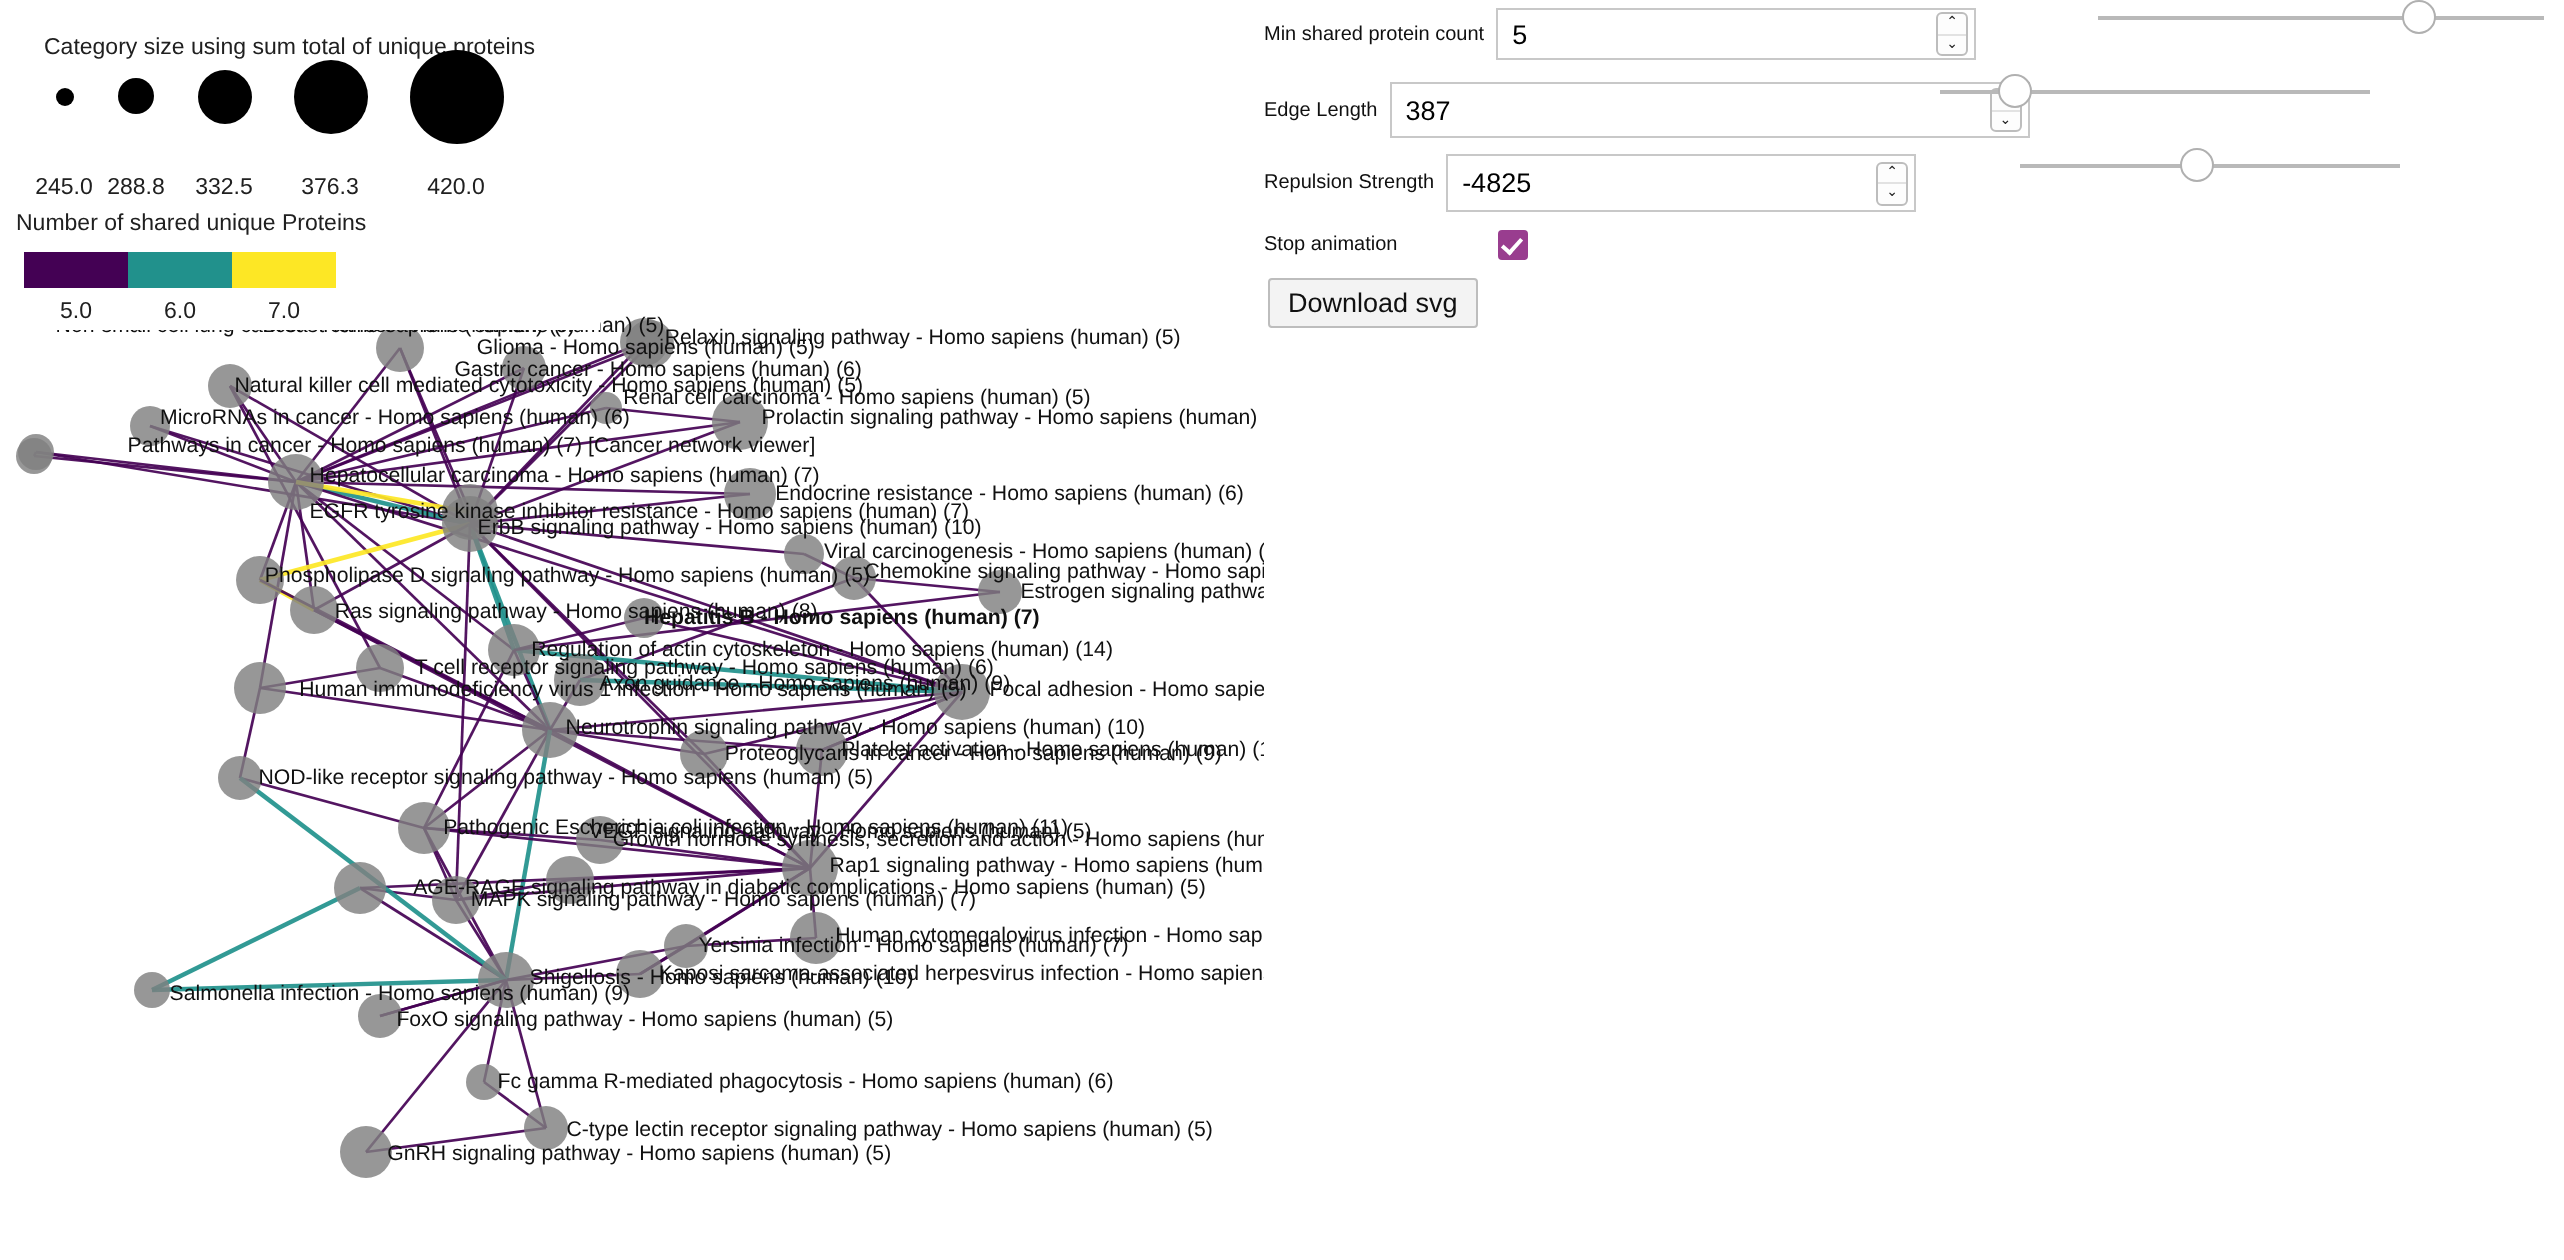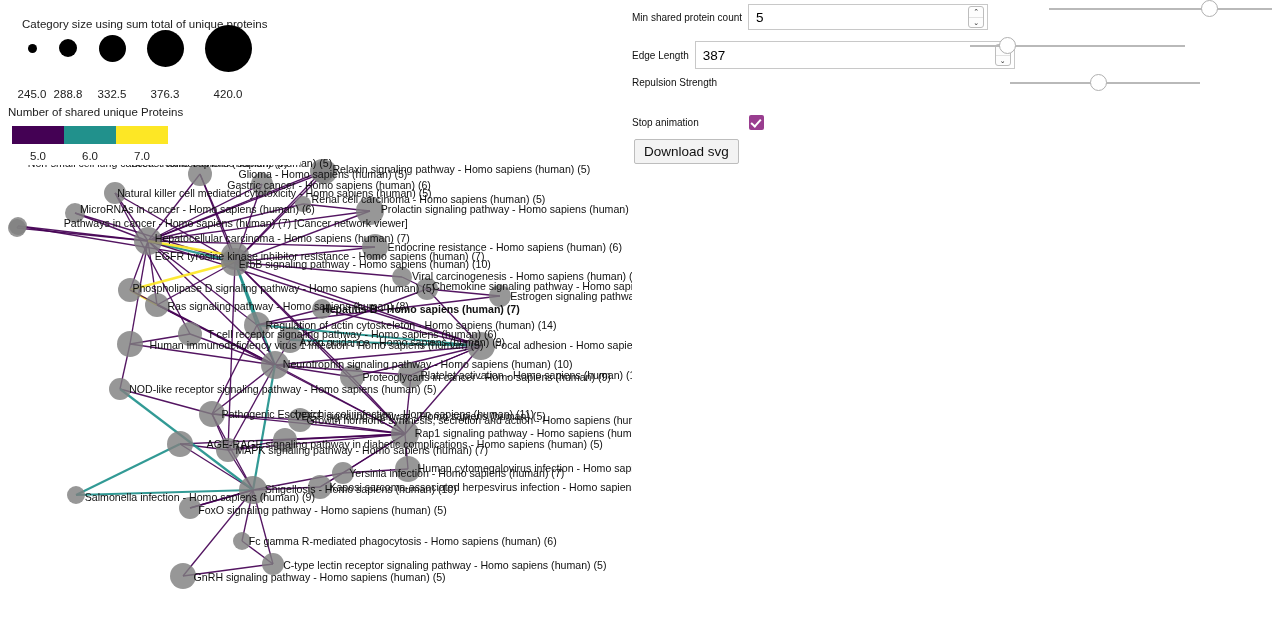--- a/index.html
+++ b/index.html
@@ -314,20 +314,27 @@
       </span>
     </span>
   </div>
   <div class="slider" style="left:338px;top:37px;width:215px;">
     <div class="track"></div>
     <div class="knob" style="left:29px;"></div>
   </div>
 
   <div class="ctl-row" style="left:0px;top:77px;">
     <span class="ctl-label">Repulsion Strength</span>
+    <span class="spinbox" style="width:235px;margin-left:6px;height:29px;">
+      <span class="val">-4825</span>
+      <span class="spin-btns">
+        <div>⌃</div>
+        <div>⌄</div>
+      </span>
+    </span>
   </div>
   <div class="slider" style="left:378px;top:74px;width:190px;">
     <div class="track"></div>
     <div class="knob" style="left:80px;"></div>
   </div>
 
   <div class="ctl-row" style="left:0px;top:115px;gap:44px;">
     <span class="ctl-label">Stop animation</span>
     <span class="chk" style="margin-left:6px;"></span>
   </div>

